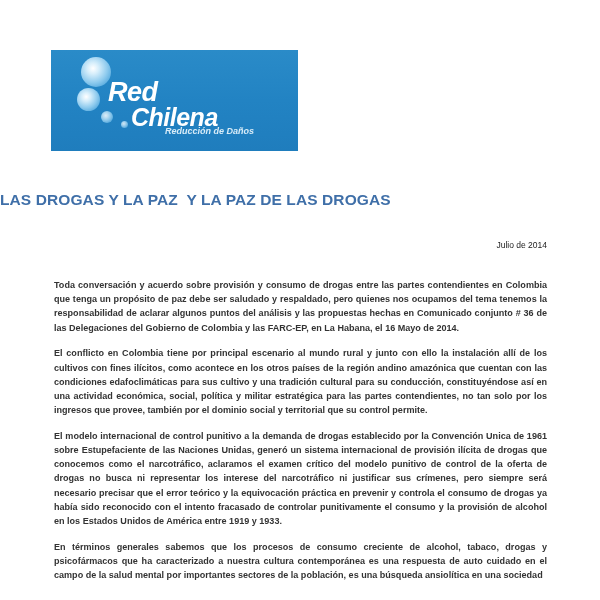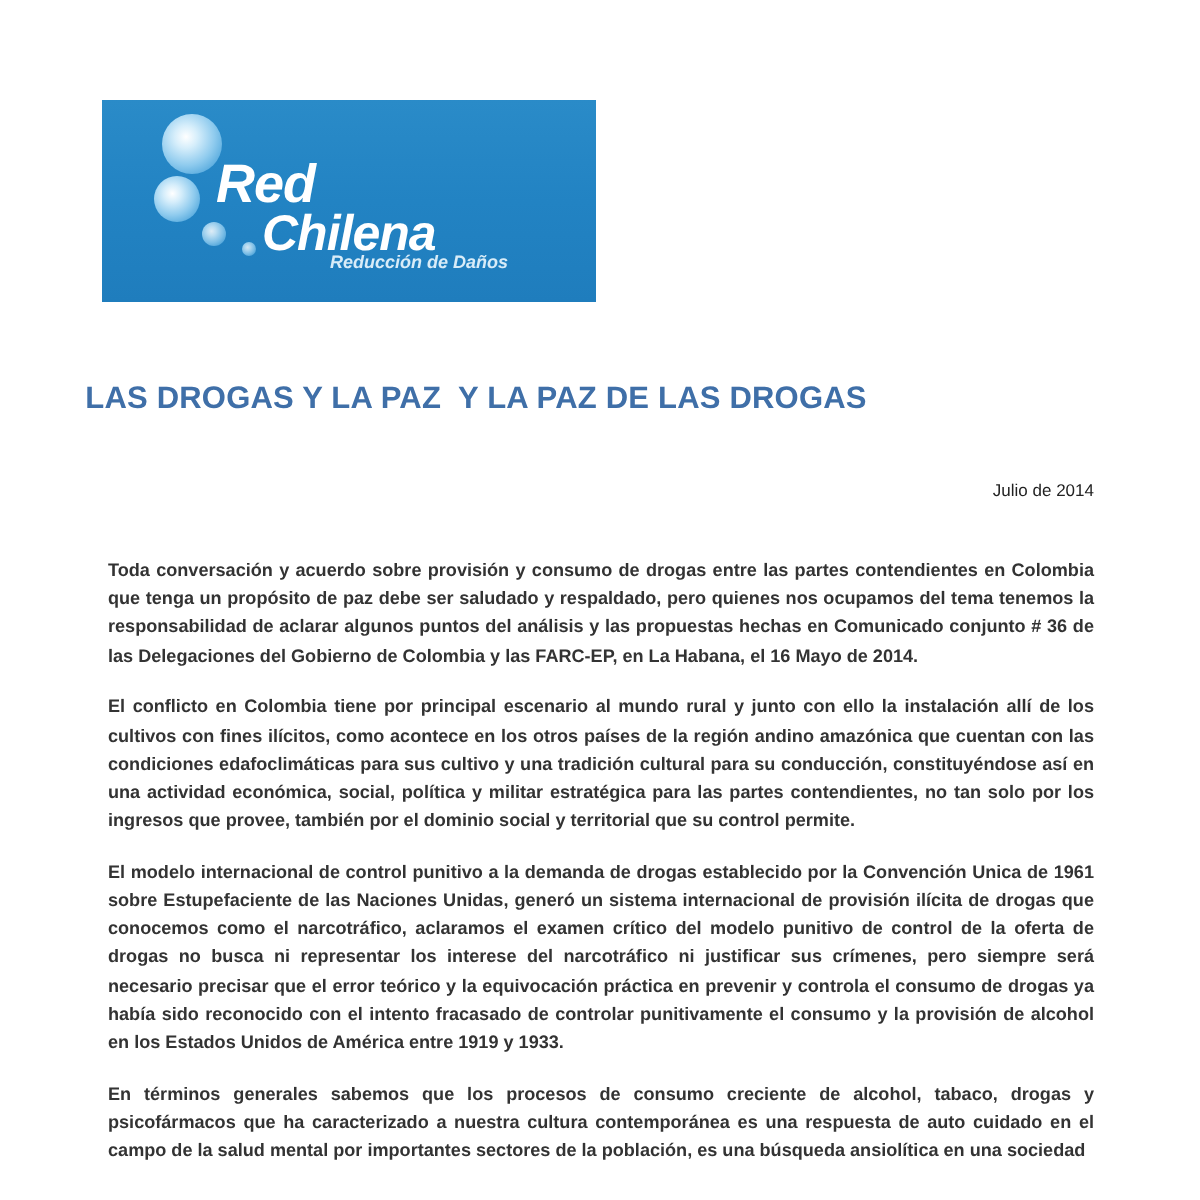--- a/index.html
+++ b/index.html
@@ -71,21 +71,21 @@
       font-style: italic;
       color: #d8ecf8;
       line-height: 1;
       padding-left: 28px;
     }
     .title {
       position: absolute;
       left: 0;
       width: 476px;
       top: 191px;
-      text-align: center;
+      text-align: left;
       font-size: 15.5px;
       font-weight: bold;
       color: #3f6fa8;
       letter-spacing: 0.1px;
       white-space: pre;
     }
     .date {
       position: absolute;
       right: 53px;
       top: 240px;

